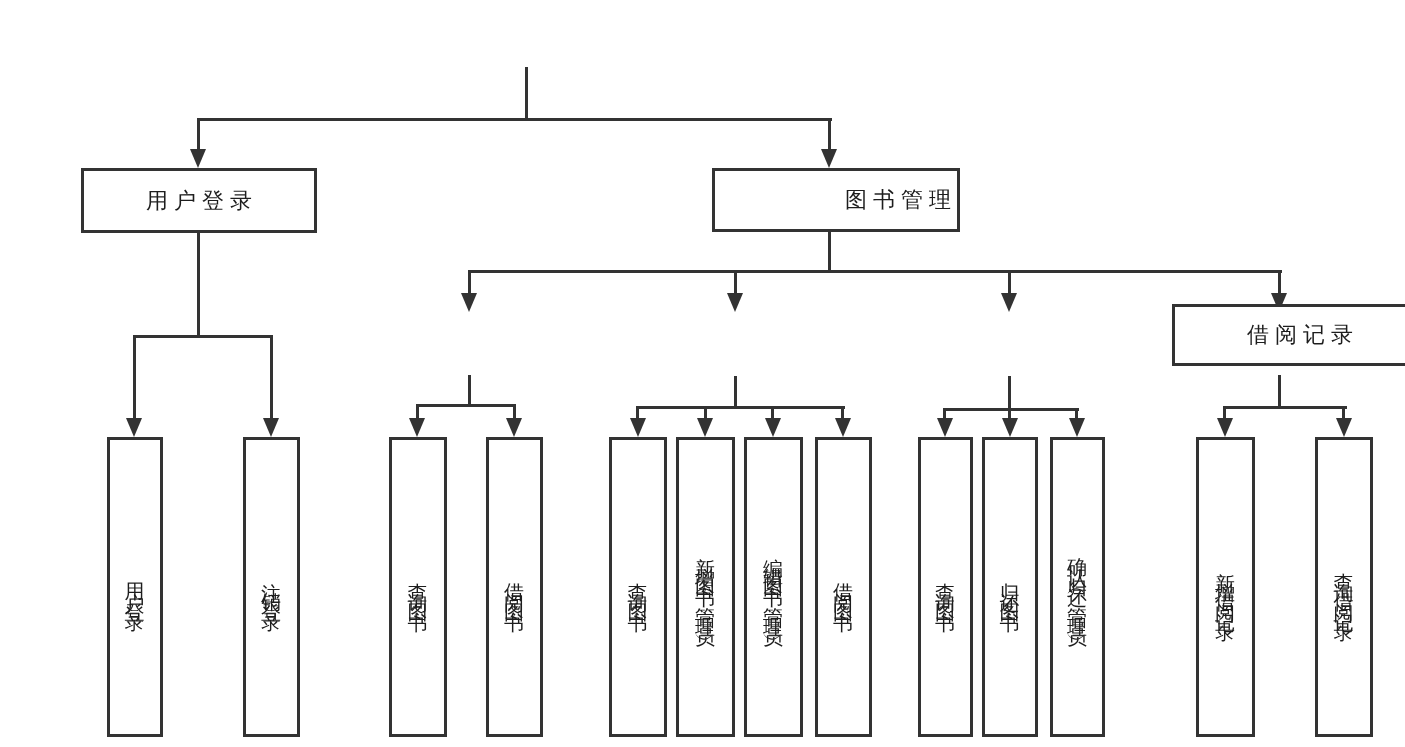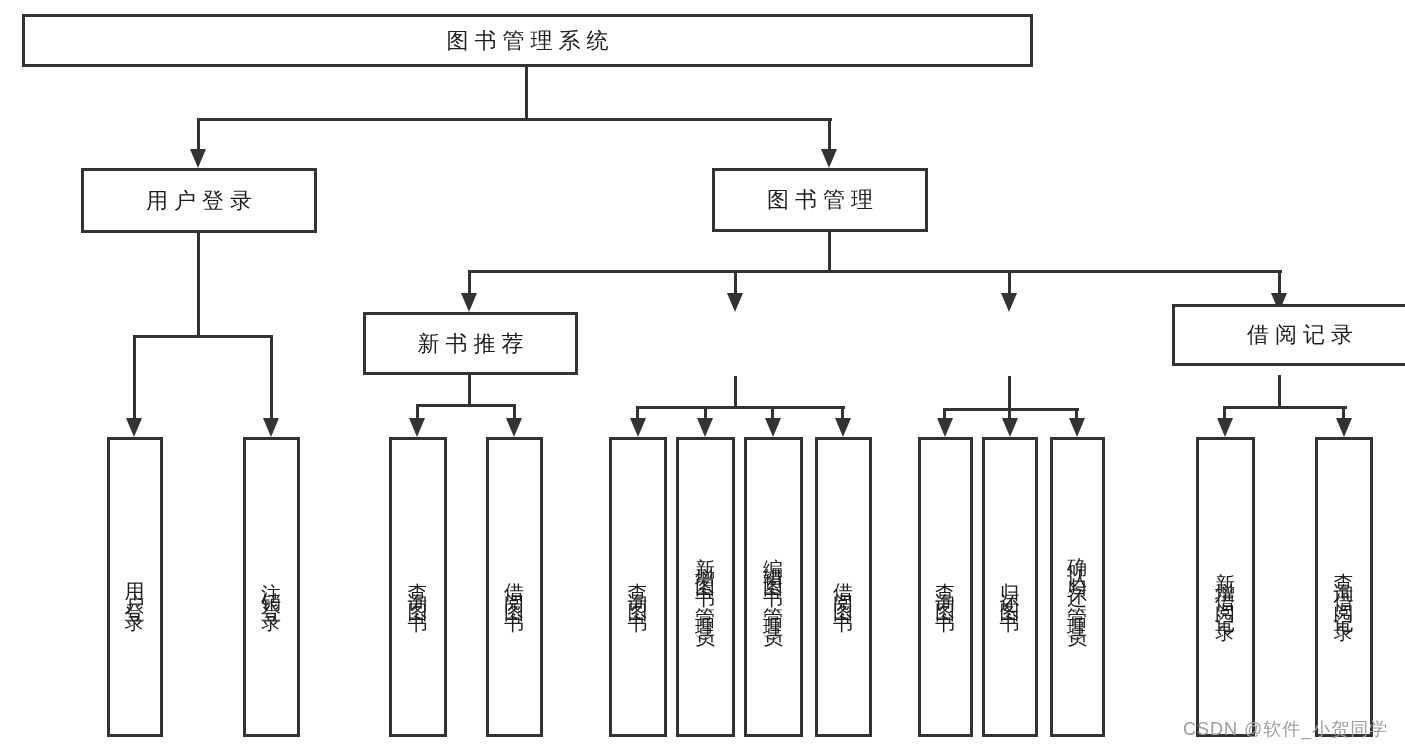--- a/index.html
+++ b/index.html
@@ -28,35 +28,32 @@
   .watermark{
     position:absolute;left:1183px;top:717px;z-index:5;
     font-size:18px;letter-spacing:1px;color:#9d9da2;white-space:nowrap;
   }
 </style>
 </head>
 <body>
 
 <div id="canvas">
 
-  <div class="hbox" style="left:22px;top:14px;width:1011px;height:53px;">
-    <span>图书管理系统</span>
-  </div>
 
   <div class="line" style="left:525px;top:67px;width:3px;height:53px;"></div>
   <div class="line" style="left:197px;top:118px;width:635px;height:3px;"></div>
   <div class="line" style="left:197px;top:118px;width:3px;height:34px;"></div>
   <div class="arrow" style="left:190px;top:149px;"></div>
   <div class="line" style="left:828px;top:118px;width:3px;height:34px;"></div>
   <div class="arrow" style="left:821px;top:149px;"></div>
 
   <div class="hbox" style="left:81px;top:168px;width:236px;height:65px;">
     <span>用户登录</span>
   </div>
-  <div class="hbox" style="left:712px;top:168px;width:216px;height:64px;">
+  <div class="hbox" style="left:712px;top:168px;width:248px;height:64px;justify-content:flex-end;">
     <span>图书管理</span>
   </div>
 
   <div class="line" style="left:197px;top:233px;width:3px;height:104px;"></div>
   <div class="line" style="left:133px;top:335px;width:140px;height:3px;"></div>
   <div class="line" style="left:133px;top:335px;width:3px;height:86px;"></div>
   <div class="arrow" style="left:126px;top:418px;"></div>
   <div class="line" style="left:270px;top:335px;width:3px;height:86px;"></div>
   <div class="arrow" style="left:263px;top:418px;"></div>
 
@@ -64,23 +61,20 @@
   <div class="line" style="left:468px;top:270px;width:814px;height:3px;"></div>
   <div class="line" style="left:468px;top:270px;width:3px;height:26px;"></div>
   <div class="arrow" style="left:461px;top:293px;"></div>
   <div class="line" style="left:734px;top:270px;width:3px;height:26px;"></div>
   <div class="arrow" style="left:727px;top:293px;"></div>
   <div class="line" style="left:1008px;top:270px;width:3px;height:26px;"></div>
   <div class="arrow" style="left:1001px;top:293px;"></div>
   <div class="line" style="left:1278px;top:270px;width:3px;height:26px;"></div>
   <div class="arrow" style="left:1271px;top:293px;"></div>
 
-  <div class="hbox" style="left:363px;top:312px;width:215px;height:63px;">
-    <span>新书推荐</span>
-  </div>
   <div class="hbox" style="left:1172px;top:304px;width:256px;height:62px;">
     <span>借阅记录</span>
   </div>
 
   <div class="line" style="left:468px;top:375px;width:3px;height:32px;"></div>
   <div class="line" style="left:416px;top:404px;width:100px;height:3px;"></div>
   <div class="line" style="left:416px;top:404px;width:3px;height:16px;"></div>
   <div class="arrow" style="left:409px;top:418px;"></div>
   <div class="line" style="left:513px;top:404px;width:3px;height:16px;"></div>
   <div class="arrow" style="left:506px;top:418px;"></div>
@@ -149,15 +143,14 @@
     <span>确认归还（管理员）</span>
   </div>
 
   <div class="vbox" style="left:1196px;width:59px;">
     <span>新增借阅记录</span>
   </div>
   <div class="vbox" style="left:1315px;width:58px;">
     <span>查询借阅记录</span>
   </div>
 
-  <div class="watermark">CSDN @软件_小贺同学</div>
 
 </div>
 
 </body></html>

